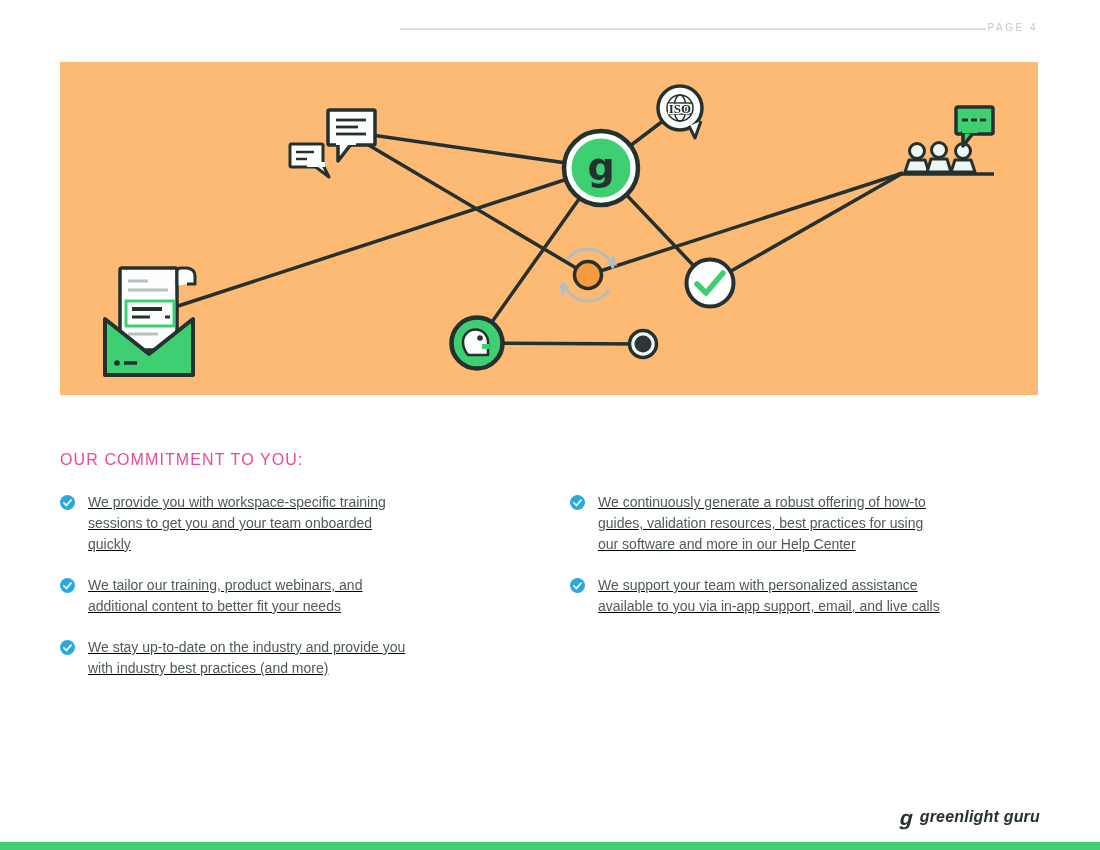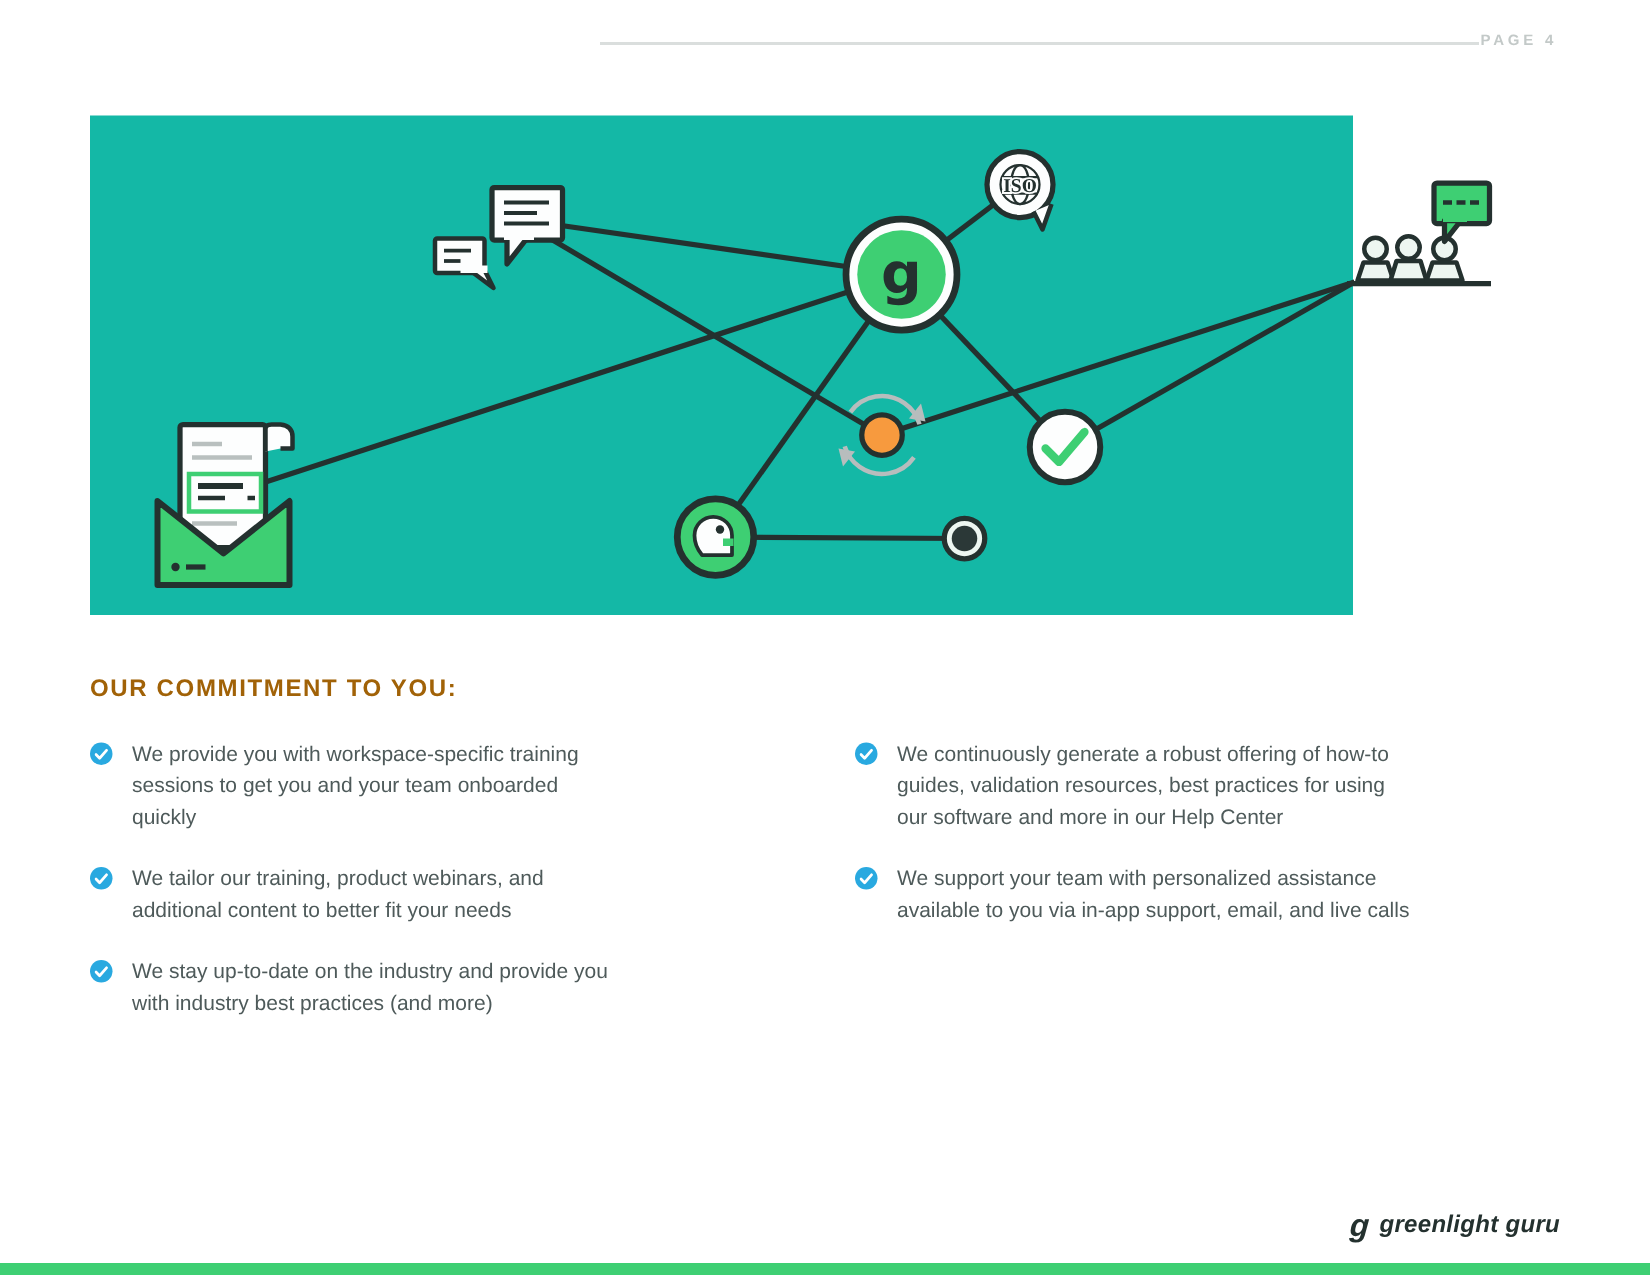--- a/index.html
+++ b/index.html
@@ -3,34 +3,34 @@
 <meta charset="utf-8">
 <style>
   * { margin:0; padding:0; box-sizing:border-box; }
   html,body { width:1100px; height:850px; background:#ffffff; overflow:hidden;
               font-family:"Liberation Sans", sans-serif; position:relative; }
 
   
   .top-rule { position:absolute; left:400px; top:28px; width:586px; height:1.5px;
               background:#dadedd; }
   .page-label { position:absolute; right:62px; top:22px; font-size:10px;
-                letter-spacing:2.5px; color:#c3c9c8; font-weight:bold; }
-
-  
-  .illus-panel { position:absolute; left:60px; top:77px; width:842px; height:333px;
-                 background:#14b8a6; }
+                letter-spacing:2.5px; color:#c3c9c8; font-weight:normal; }
+
+  
+  .illus-panel { position:absolute; left:60px; top:62px; width:978px; height:333px;
+                 background:#fdba74; }
   .illus-panel svg { display:block; }
 
   
   .commit-heading { position:absolute; left:60px; top:451px; font-size:16px;
-                    font-weight:bold; letter-spacing:1.1px; color:#a16207; }
+                    font-weight:normal; letter-spacing:1.1px; color:#ec4899; }
   .col { position:absolute; top:492px; list-style:none; }
   .col-left  { left:60px;  width:400px; }
   .col-right { left:570px; width:420px; }
-  .col li { display:flex; gap:13px; margin-bottom:20px; }
+  .col li { display:flex; gap:13px; margin-bottom:20px;text-decoration:underline; }
   .check-bullet { flex:0 0 15px; width:15px; height:15px; border-radius:50%;
                   background:#29a9e0; margin-top:3px; display:flex;
                   align-items:center; justify-content:center; }
   .check-bullet svg { display:block; }
   .li-text { font-size:14px; line-height:21px; color:#4e5a5a; }
   .col-left  .li-text { width:320px; }
   .col-right .li-text { width:348px; }
 
   
   .footer-brand { position:absolute; top:803px; right:60px; height:28px;

